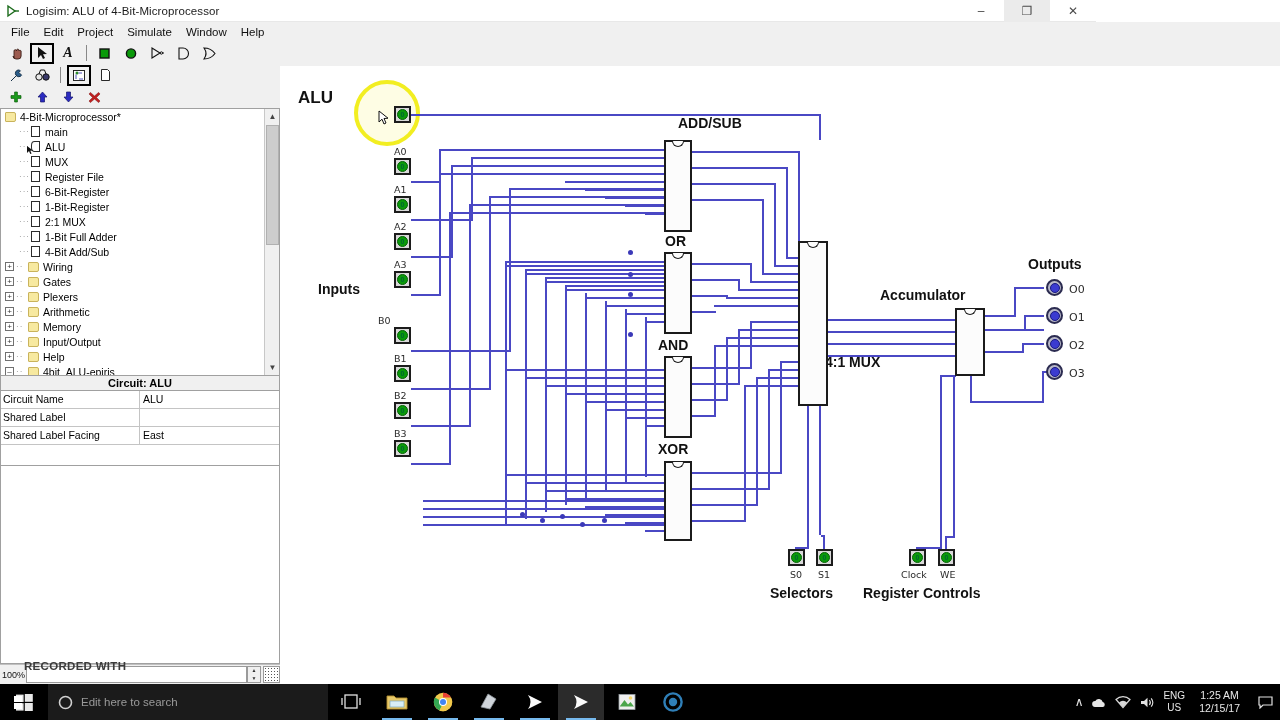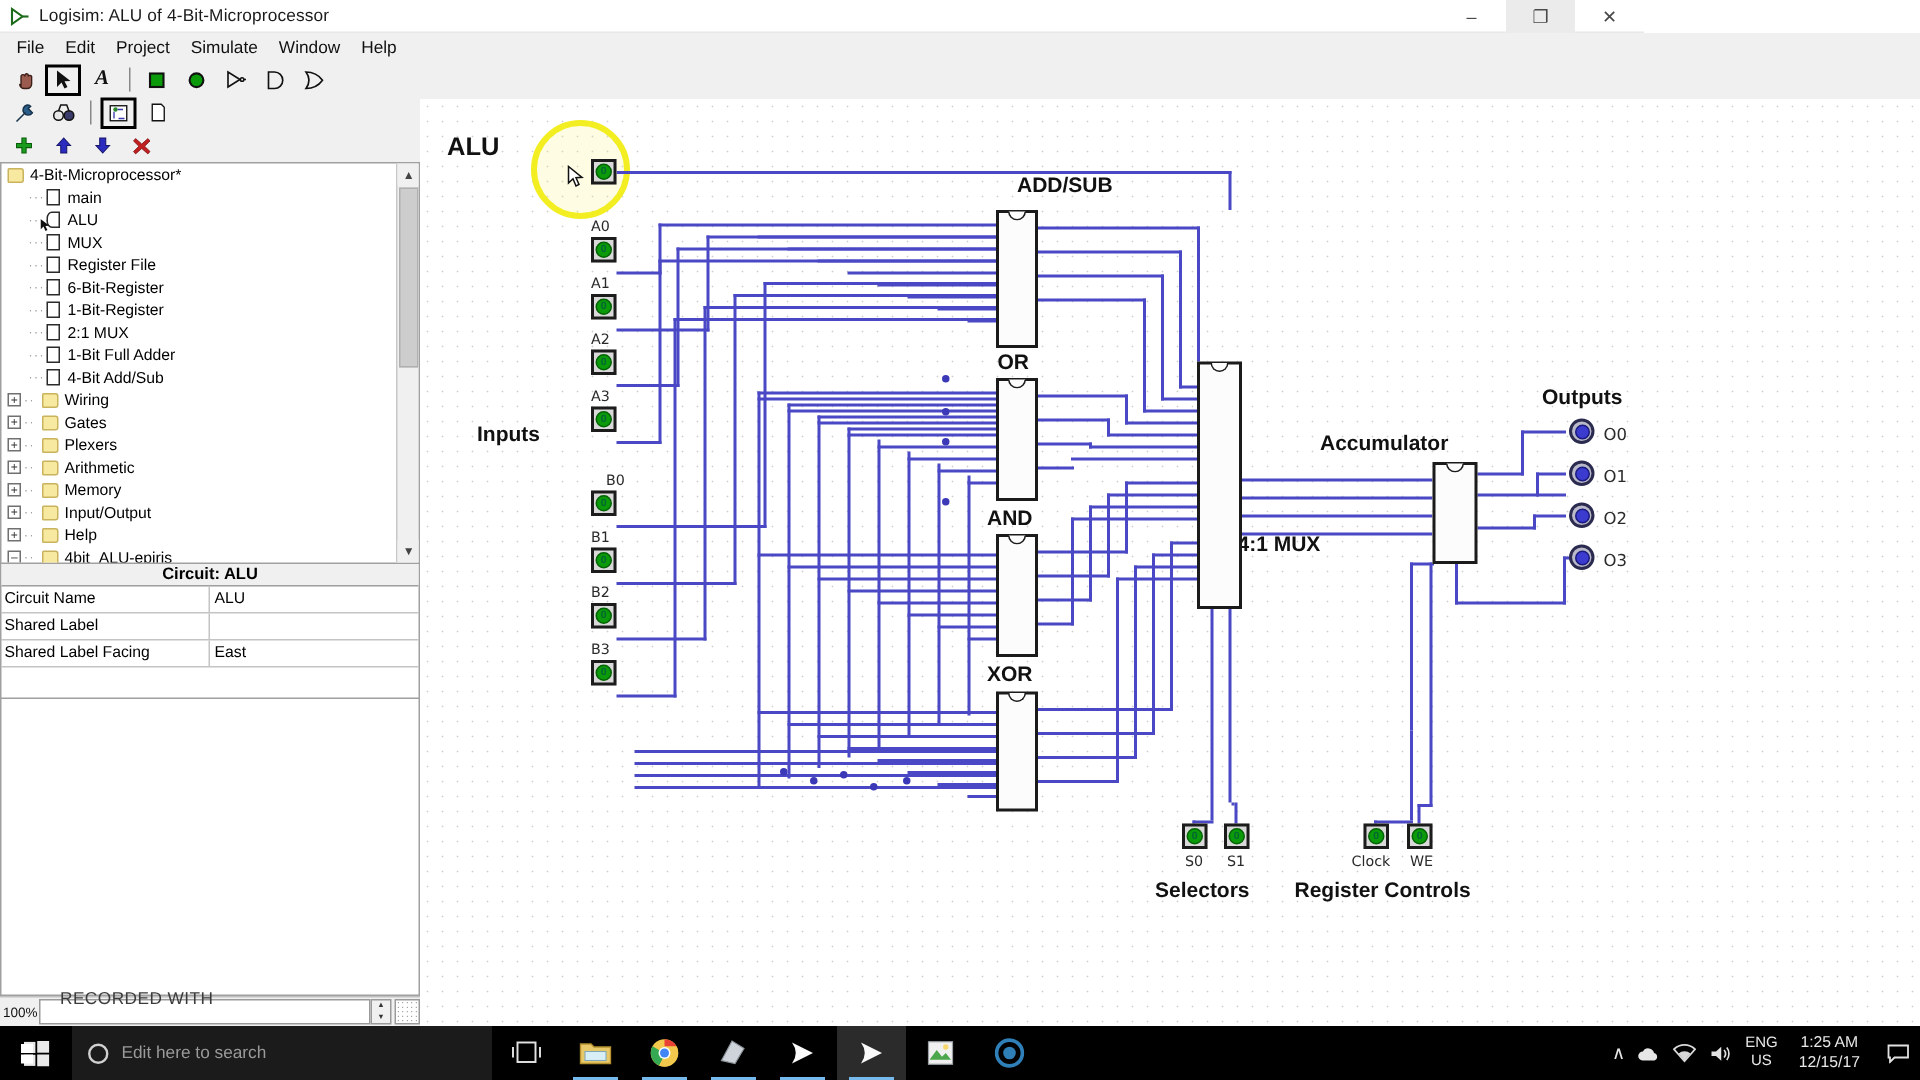--- a/index.html
+++ b/index.html
@@ -141,21 +141,21 @@
   .hilite {
     position: absolute; border: 4px solid #f2ee21; border-radius: 50%;
     background: rgba(248,246,120,0.20);
   }
 
   
   .watermark {
     position: absolute; left: 0; top: 660px; width: 290px; height: 60px; z-index: 40;
     pointer-events: none;
   }
-  .wm-top { font-size: 11.5px; font-weight: normal; color: #3b3b3b; letter-spacing: .3px; padding-left: 40px;}
+  .wm-top { font-size: 11.5px; font-weight: bold; color: #3b3b3b; letter-spacing: .3px; padding-left: 24px;}
   .wm-main { display: flex; align-items: center; padding-left: 30px; margin-top: 2px; }
   .wm-txt { font-size: 19px; font-weight: bold; color: #ffffff; letter-spacing: .5px; }
   .wm-circ {
     width: 26px; height: 26px; border-radius: 50%; background: #fff; margin: 0 4px;
     display: flex; align-items: center; justify-content: center;
   }
   .wm-circ i { width: 13px; height: 13px; border-radius: 50%; background: #4aa3df; }
   .wm-flag { position:absolute; left: 14px; top: 34px; width: 18px; height: 16px; }
 
   
@@ -672,21 +672,21 @@
       </div>
     <div class="cv pinlabel" style="left:114px;top:155px;">A2</div>
     <div class="cv pin-in" style="left:114px;top:167px;">
         <i>0</i>
       </div>
     <div class="cv pinlabel" style="left:114px;top:193px;">A3</div>
     <div class="cv pin-in" style="left:114px;top:205px;">
         <i>0</i>
       </div>
 
-    <div class="cv pinlabel" style="left:124px;top:249px;">B0</div>
+    <div class="cv pinlabel" style="left:98px;top:249px;">B0</div>
     <div class="cv pin-in" style="left:114px;top:261px;">
         <i>0</i>
       </div>
     <div class="cv pinlabel" style="left:114px;top:287px;">B1</div>
     <div class="cv pin-in" style="left:114px;top:299px;">
         <i>0</i>
       </div>
     <div class="cv pinlabel" style="left:114px;top:324px;">B2</div>
     <div class="cv pin-in" style="left:114px;top:336px;">
         <i>0</i>

